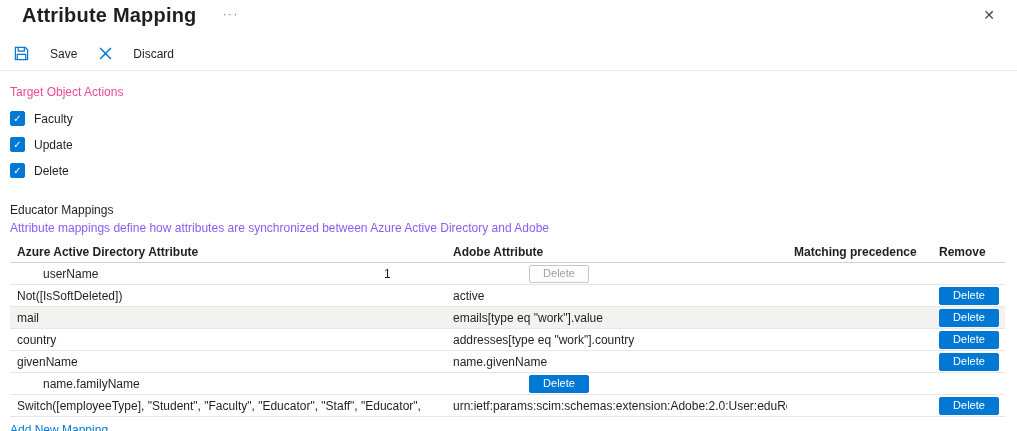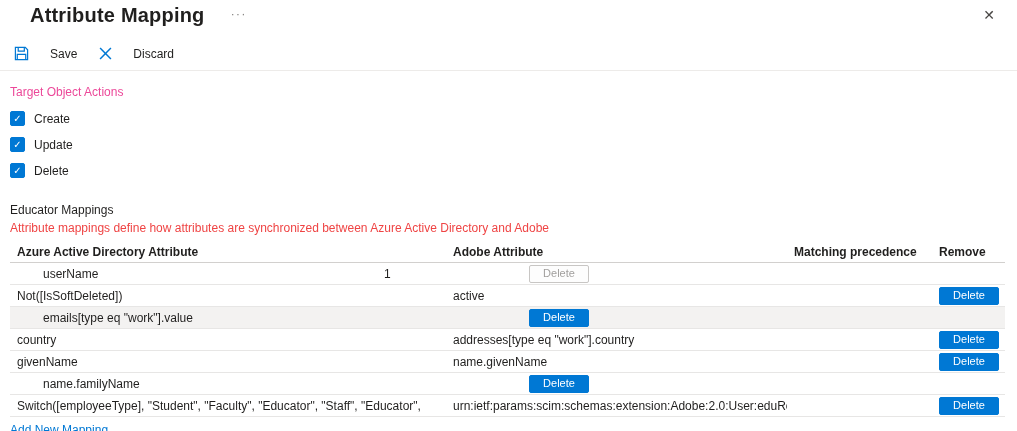--- a/index.html
+++ b/index.html
@@ -8,21 +8,21 @@
     font-family: "Liberation Sans", "DejaVu Sans", sans-serif;
     font-size: 12px;
     color: #201f1e;
     position: relative;
   }
 
   
   .page-header {
     display: flex;
     align-items: flex-start;
-    padding: 4px 22px 0 30px;
+    padding: 4px 22px 0 22px;
     height: 32px;
   }
   .page-title {
     font-size: 20px;
     font-weight: bold;
     color: #201f1e;
     letter-spacing: 0.2px;
   }
   .ellipsis-btn {
     margin-left: 26px;
@@ -86,21 +86,21 @@
   }
   .checkbox.checked {
     background: #0078d4;
     border: 1px solid #0078d4;
     color: #ffffff;
     font-size: 10px;
     line-height: 10px;
   }
 
   .mappings-heading { margin: 25px 0 0 10px; }
-  .mappings-desc { margin: 4px 0 0 10px; color: #ef4444; }
+  .mappings-desc { margin: 4px 0 0 10px; color: #8b5cf6; }
 
   
   .mapping-table { margin: 7px 0 0 10px; width: 995px; }
   .thead, .trow {
     display: flex;
     align-items: center;
     width: 100%;
   }
   .thead {
     height: 21px;
@@ -177,21 +177,21 @@
     </span>
     <span>Discard</span>
   </button>
 </div>
 
 
 <div class="section-label">Target Object Actions</div>
 
 <div class="checkbox-row" style="margin-top:12px">
   <span class="checkbox checked">✓</span>
-  <span>Create</span>
+  <span>Faculty</span>
 </div>
 <div class="checkbox-row">
   <span class="checkbox checked">✓</span>
   <span>Update</span>
 </div>
 <div class="checkbox-row">
   <span class="checkbox checked">✓</span>
   <span>Delete</span>
 </div>
 
@@ -218,20 +218,21 @@
   <div class="trow">
     <span class="col-azure">Not([IsSoftDeleted])</span>
     <span class="col-adobe">active</span>
     <span class="col-prec"></span>
     <span class="col-rem">
       <button class="delete-btn">Delete</button>
     </span>
   </div>
 
   <div class="trow hl">
+    <span class="col-azure">mail</span>
     <span class="col-adobe">emails[type eq "work"].value</span>
     <span class="col-prec"></span>
     <span class="col-rem">
       <button class="delete-btn">Delete</button>
     </span>
   </div>
 
   <div class="trow">
     <span class="col-azure">country</span>
     <span class="col-adobe">addresses[type eq "work"].country</span>

